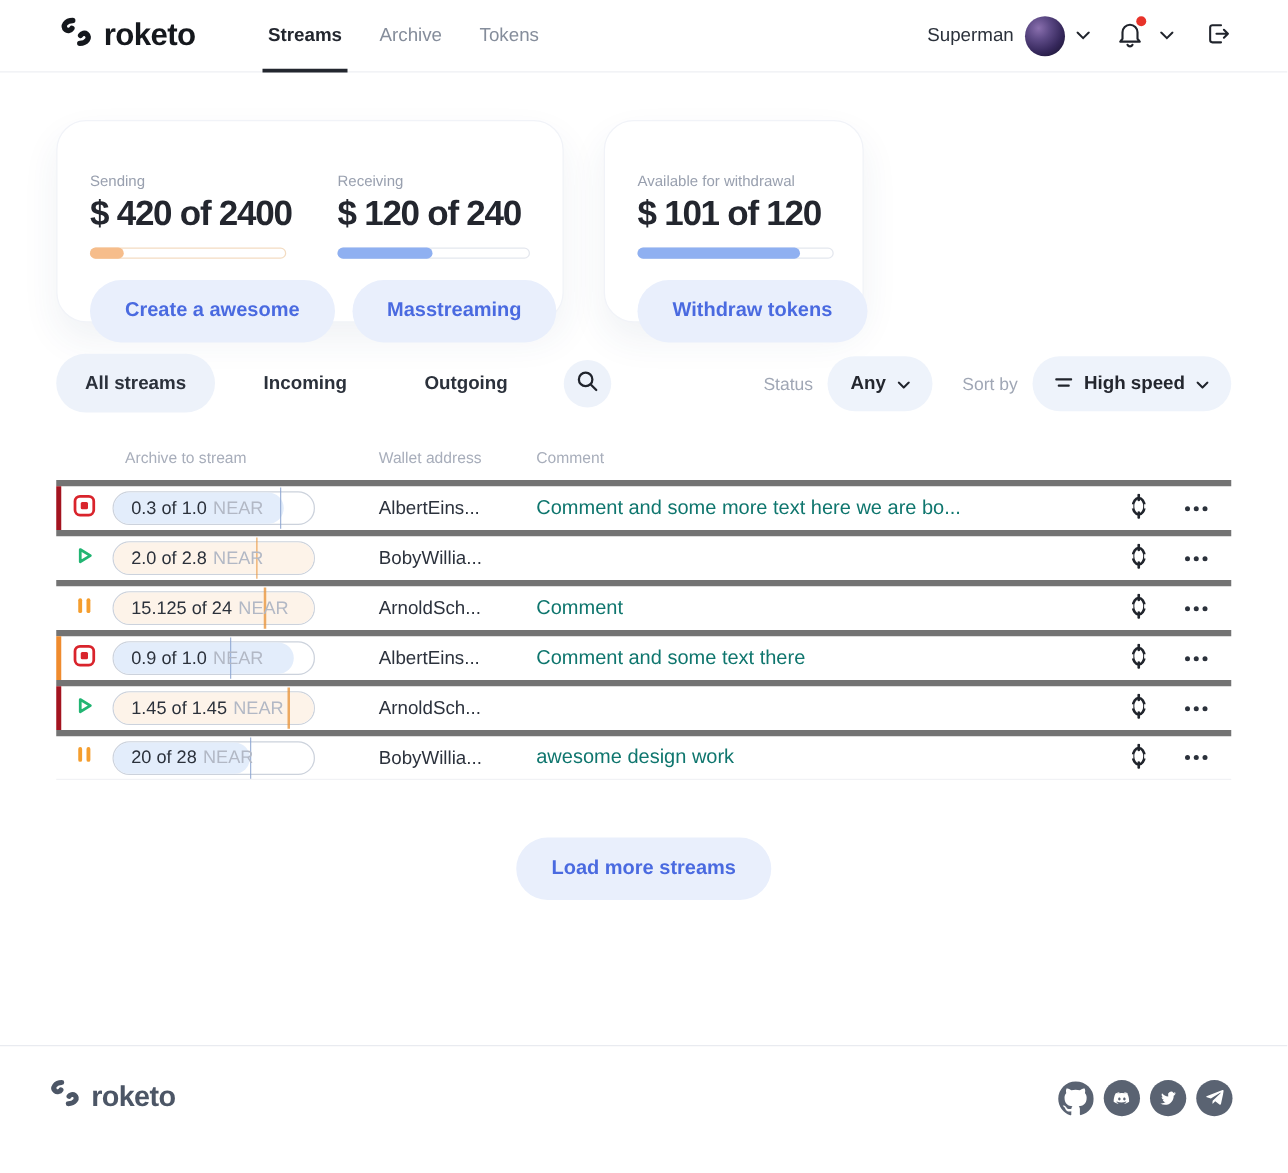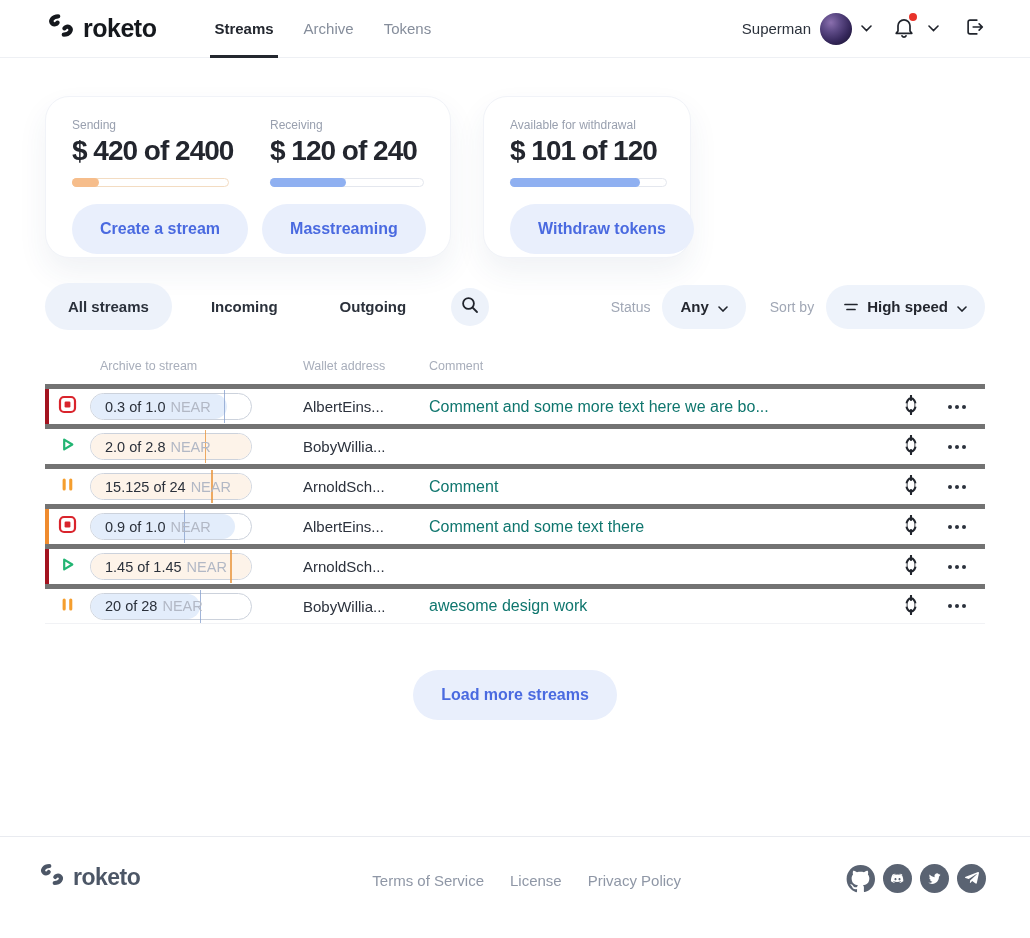--- a/index.html
+++ b/index.html
@@ -28,21 +28,21 @@
   .bell-badge { position:absolute; top:-3px; right:-2px; width:8px; height:8px;
     border-radius:50%; background:#e8332a; }
   .signout { margin-left:16px; }
 
   
   .cards { display:flex; gap:32px; padding:38px 0 0 45px; }
   .card { background:#fff; border:1px solid #f1f3f8; border-radius:24px;
     box-shadow:0 14px 30px rgba(45,64,120,.07); height:162px; padding:21px 26px 0; }
   .card-wide { width:406px; } .card-narrow { width:208px; }
   .metric-row { display:flex; gap:41px; }
-  .metric { width:157px; }
+  .metric { width:157px;margin-top:20px; }
   .metric-label { font-size:12px; color:#99a0af; }
   .metric-value { font-size:28px; font-weight:700; letter-spacing:-1px; color:#23262e;
     margin-top:3px; white-space:nowrap; }
   .bar { position:relative; height:9px; margin-top:11px; border-radius:5px;
     border:1px solid #e4e7ee; background:#fff; }
   .bar.orange-track { border-color:#f3dcc2; }
   .bar-fill { position:absolute; left:-1px; top:-1px; bottom:-1px; border-radius:5px; }
   .card-buttons { display:flex; gap:14px; margin-top:17px; }
   .btn { background:#e9effc; color:#4a6ae0; border:none; border-radius:26px;
     font-family:inherit; font-size:16px; font-weight:700; padding:0 28px; height:50px;
@@ -168,21 +168,21 @@
       </div>
       <div class="metric">
         <div class="metric-label">Receiving</div>
         <div class="metric-value">$ 120 of 240</div>
         <div class="bar">
           <span class="bar-fill" style="width:50%;background:#8fb0f1;"></span>
         </div>
       </div>
     </div>
     <div class="card-buttons">
-      <button class="btn">Create a stream</button>
+      <button class="btn">Create a awesome</button>
       <button class="btn">Masstreaming</button>
     </div>
   </div>
 
   <div class="card card-narrow">
     <div class="metric">
       <div class="metric-label" style="white-space:nowrap;">Available for withdrawal</div>
       <div class="metric-value">$ 101 of 120</div>
       <div class="bar">
         <span class="bar-fill" style="width:84%;background:#8fb0f1;"></span>
@@ -455,25 +455,20 @@
 <div class="footer">
   <div class="f-brand">
     <span>
       <svg width="26" height="23" viewBox="0 0 30 26" fill="none">
         <path d="M12 3.2 C6 3.2 2.6 8.2 6.1 11.1 c1.6 1.3 4.2 .6 5.2 -1.1" stroke="#4c5666" stroke-width="4.6" stroke-linecap="round"></path>
         <path d="M18 22.8 C24 22.8 27.4 17.8 23.9 14.9 c-1.6 -1.3 -4.2 -.6 -5.2 1.1" stroke="#4c5666" stroke-width="4.6" stroke-linecap="round"></path>
       </svg>
     </span>
     <span>roketo</span>
   </div>
-  <div class="f-links">
-    <a class="f-link">Terms of Service</a>
-    <a class="f-link">License</a>
-    <a class="f-link">Privacy Policy</a>
-  </div>
   <div class="socials">
     <span class="social flat">
       <svg width="30" height="30" viewBox="0 0 24 24">
           <path fill="#5a6372" d="M12 .5C5.65.5.5 5.65.5 12c0 5.08 3.29 9.39 7.86 10.91.58.11.79-.25.79-.56 0-.28-.01-1.02-.02-2-3.2.7-3.88-1.54-3.88-1.54-.52-1.33-1.28-1.68-1.28-1.68-1.04-.71.08-.7.08-.7 1.15.08 1.76 1.18 1.76 1.18 1.03 1.76 2.7 1.25 3.36.96.1-.75.4-1.25.72-1.54-2.55-.29-5.23-1.28-5.23-5.68 0-1.25.45-2.28 1.18-3.08-.12-.29-.51-1.46.11-3.05 0 0 .96-.31 3.15 1.18.91-.25 1.9-.38 2.88-.38.98 0 1.97.13 2.88.38 2.19-1.49 3.15-1.18 3.15-1.18.62 1.59.23 2.76.11 3.05.73.8 1.18 1.83 1.18 3.08 0 4.41-2.69 5.38-5.25 5.66.41.35.78 1.05.78 2.12 0 1.53-.01 2.76-.01 3.14 0 .31.21.67.8.56C20.71 21.39 24 17.08 24 12 24 5.65 18.85.5 12 .5z"></path>
         </svg>
     </span>
     <span class="social">
       <svg width="17" height="17" viewBox="0 0 22 22">
           <path fill="#fff" d="M17.6 6.2c-1.2-.6-2.4-1-3.8-1.2l-.3.6c1.2.3 2.3.8 3.3 1.4-1.7-.8-3.6-1.2-5.8-1.2s-4.1.4-5.8 1.2c1-.6 2.1-1.1 3.3-1.4l-.3-.6c-1.4.2-2.6.6-3.8 1.2C3 9.1 2.4 11.9 2.5 14.7c1.5 1.1 2.9 1.8 4.4 2.2l.6-.8c-.8-.3-1.6-.7-2.3-1.2l.6-.5c1.4.7 3 1 4.7 1s3.3-.3 4.7-1l.6.5c-.7.5-1.5.9-2.3 1.2l.6.8c1.5-.4 2.9-1.1 4.4-2.2.2-3.2-.7-6-1.9-8.5zM8.4 13.4c-.7 0-1.3-.7-1.3-1.5s.6-1.5 1.3-1.5 1.3.7 1.3 1.5-.6 1.5-1.3 1.5zm5.2 0c-.7 0-1.3-.7-1.3-1.5s.6-1.5 1.3-1.5 1.3.7 1.3 1.5-.6 1.5-1.3 1.5z"></path>
         </svg>

